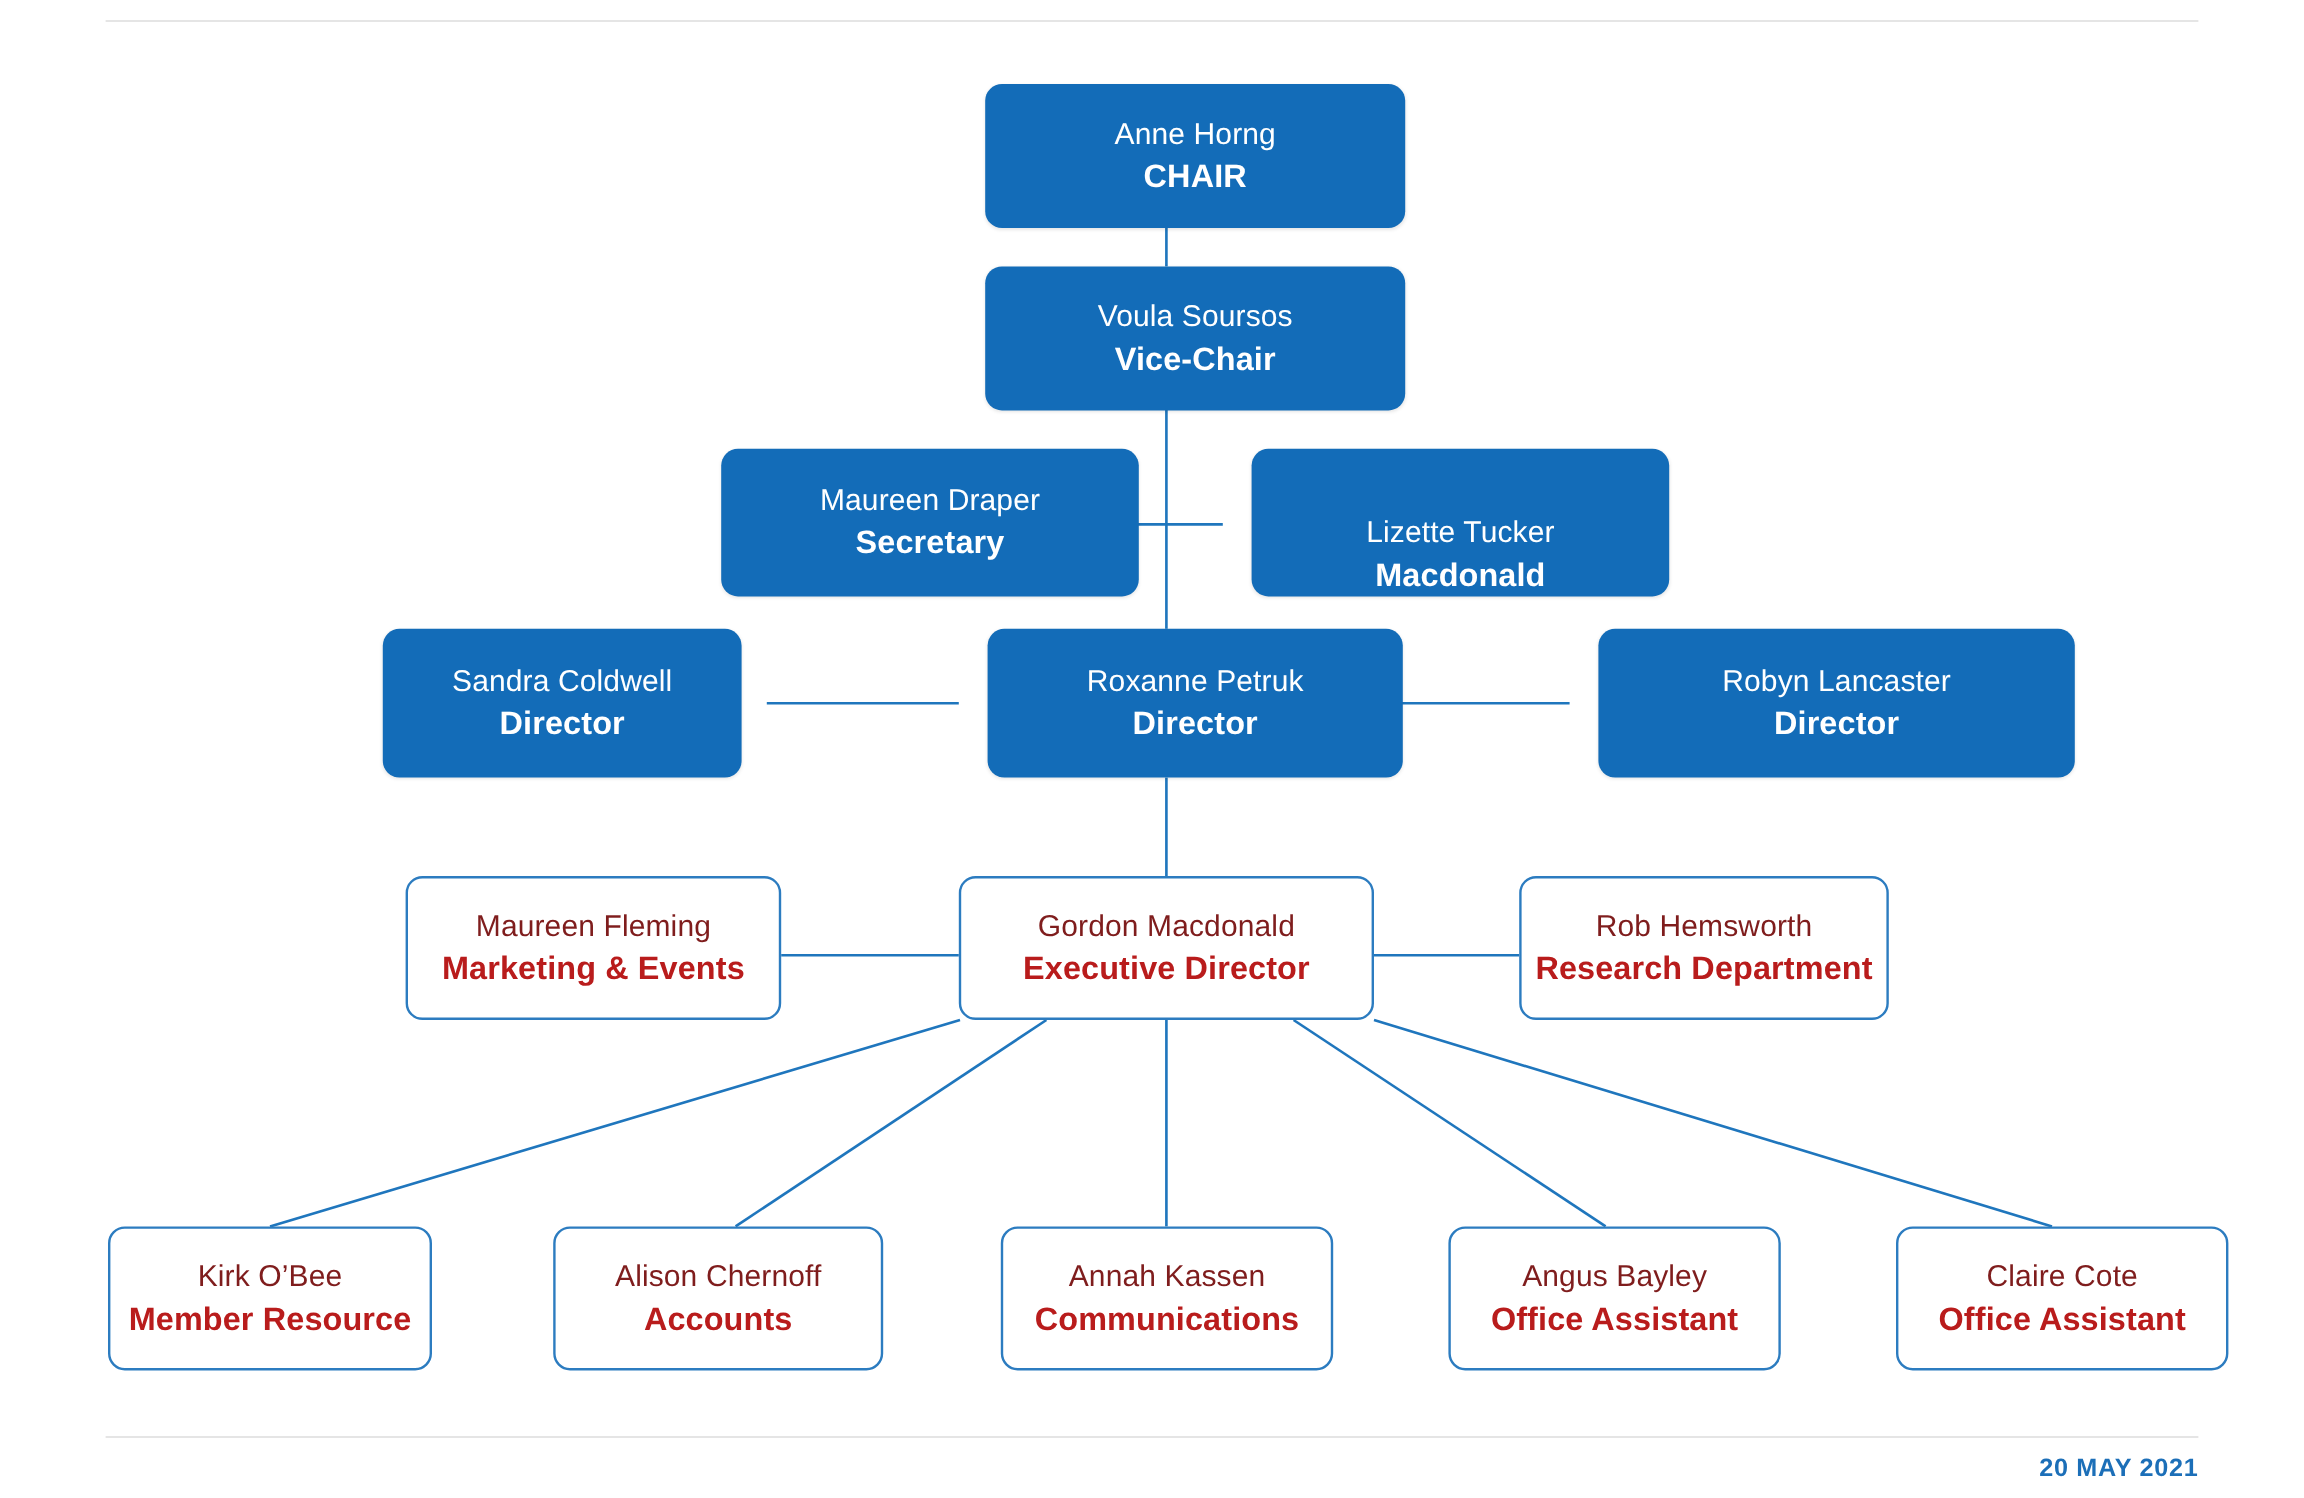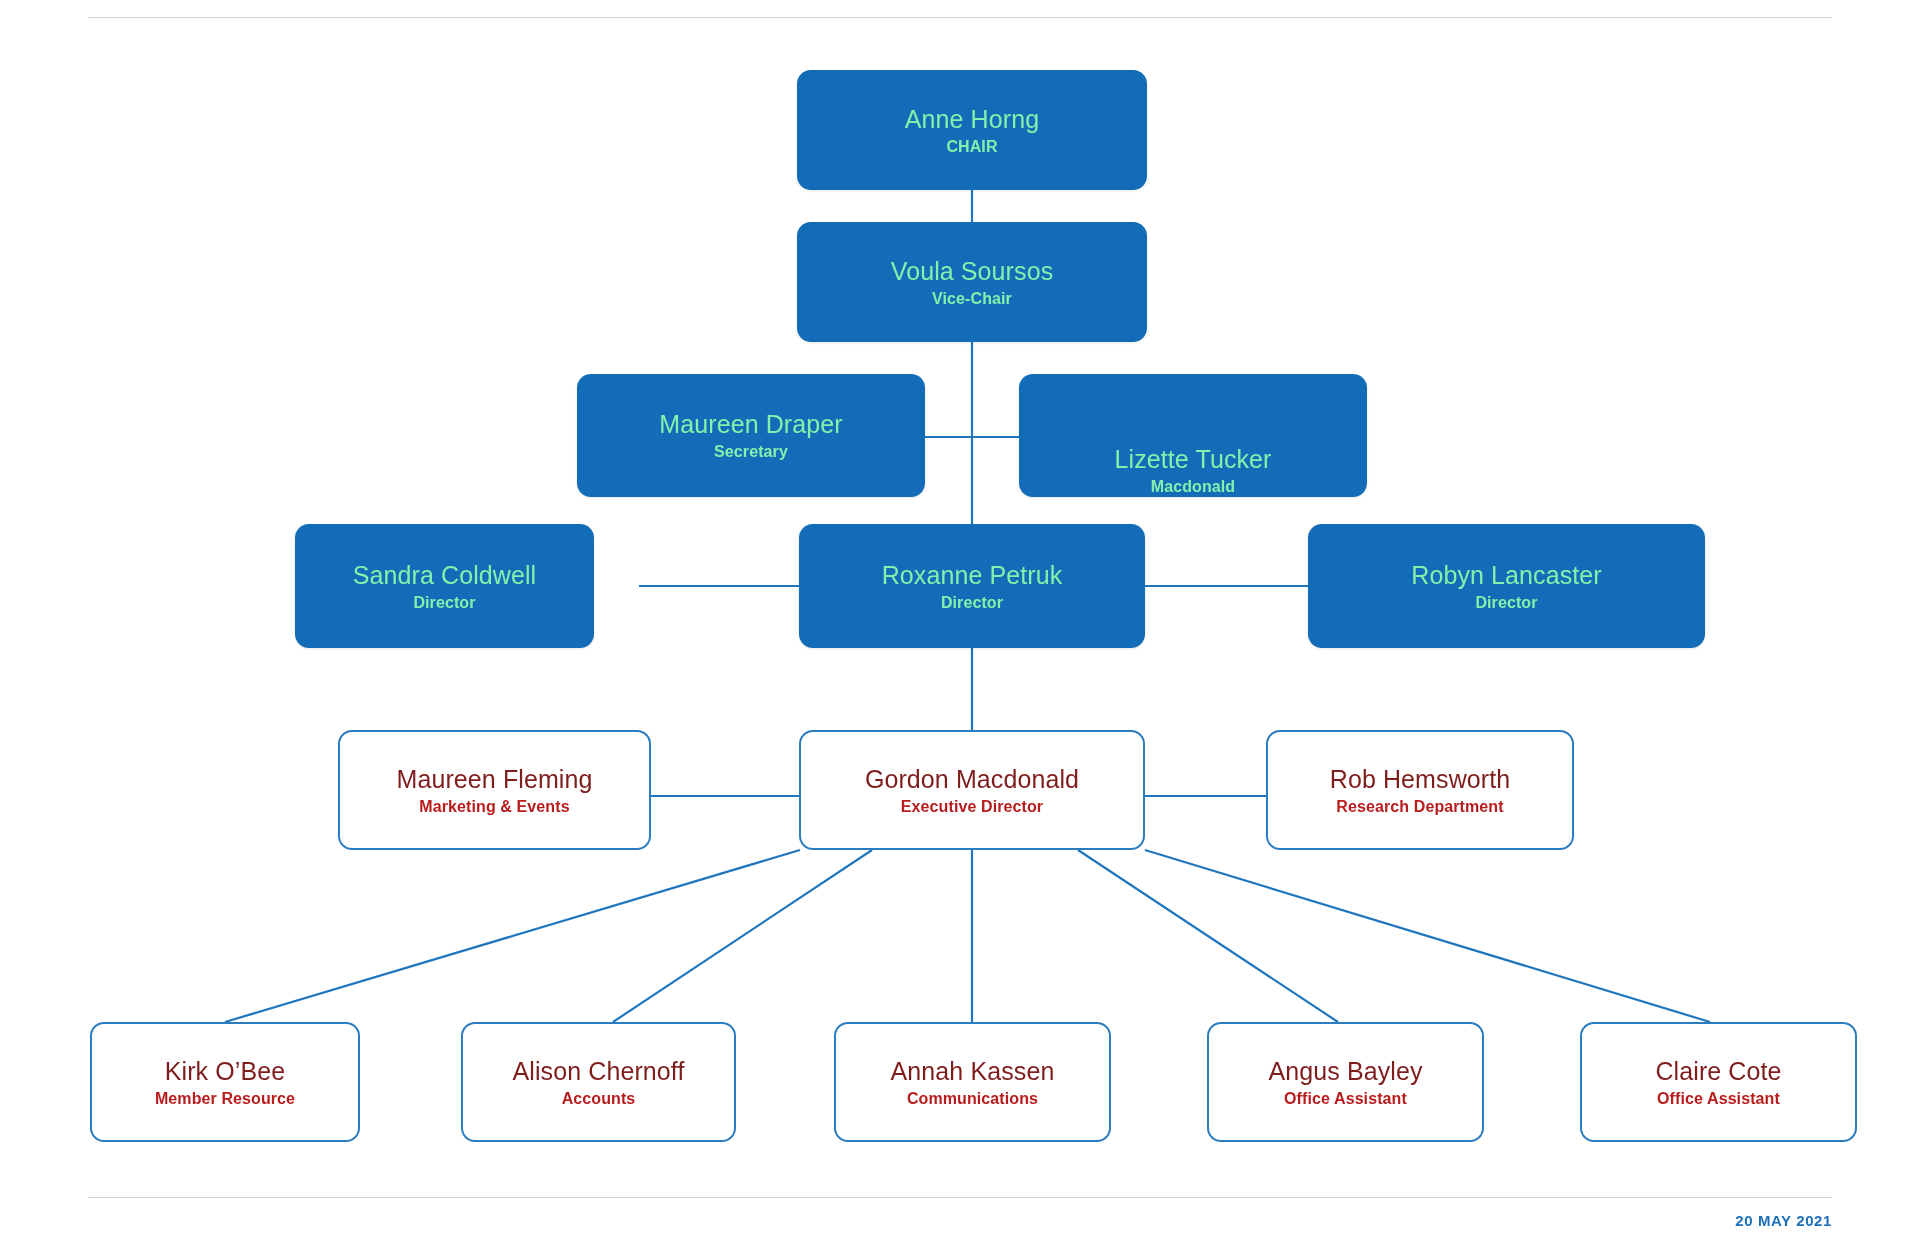--- a/index.html
+++ b/index.html
@@ -51,48 +51,49 @@
     line-height: 1.28;
   }
 
   .node .person {
     font-size: 25px;
     font-weight: 400;
     letter-spacing: .1px;
     white-space: nowrap;
   }
   .node .role {
-    font-size: 16px;
+    font-size: 27px;
     font-weight: 700;
     letter-spacing: .1px;
     white-space: nowrap;
     margin-top: 2px;
   }
 
   
   .node.filled {
     background: #136CB8;
-    color: #86efac;
+    color: #ffffff;
     box-shadow: 0 1px 3px rgba(0,0,0,0.10);
+    margin-left: 24px;
   }
 
   
   .node.outlined {
     background: #ffffff;
     border: 2px solid #2C7CC0;
   }
   .node.outlined .person { color: #7f1d1d; }
   .node.outlined .role   { color: #b91c1c; }
 
   
   #footer-date {
     position: absolute;
     right: 88px;
     top: 1212px;
-    font-size: 15px;
+    font-size: 21px;
     font-weight: 700;
     letter-spacing: .6px;
     color: #1C6FB8;
     white-space: nowrap;
   }
 </style>
 </head>
 <body>
 
 <div id="chart-root">

